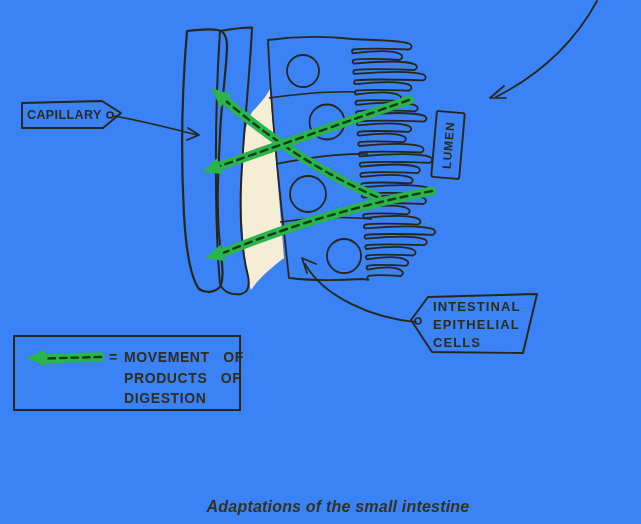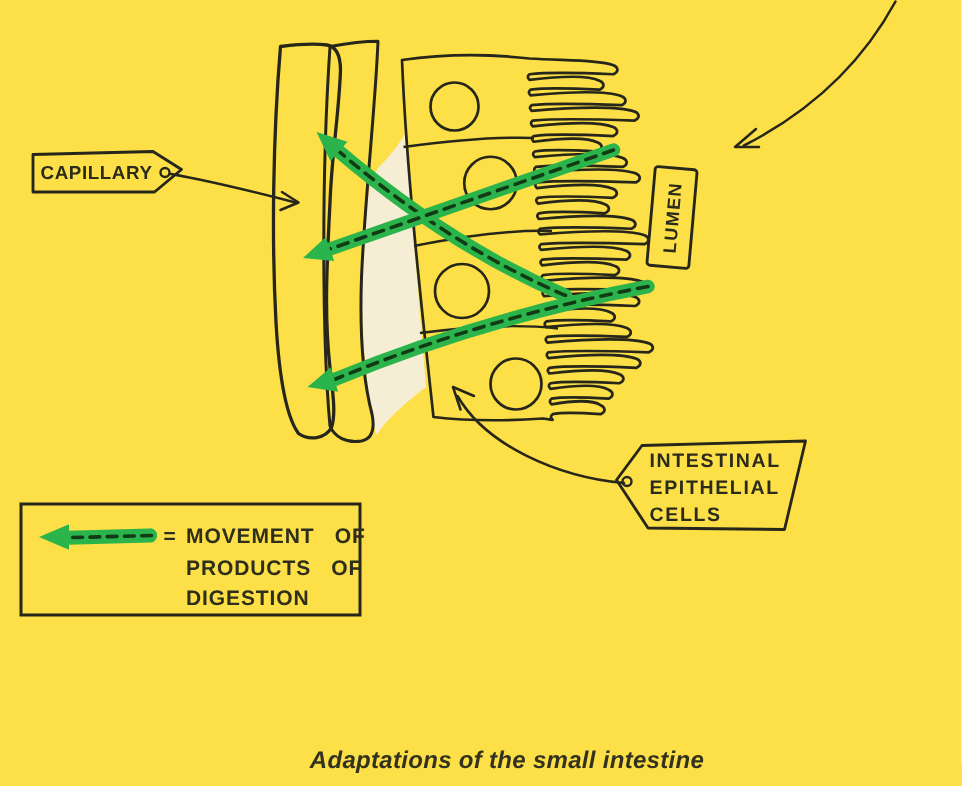--- a/index.html
+++ b/index.html
@@ -1,16 +1,16 @@
 <!DOCTYPE html>
 <html><head>
 <meta charset="utf-8">
 <style>
   html,body{margin:0;padding:0;background:#ffffff;}
-  .stage{position:relative;width:641px;height:524px;background:#fde047;overflow:hidden;
+  .stage{position:relative;width:641px;height:524px;background:#3b82f6;overflow:hidden;
          font-family:"Liberation Sans", sans-serif;}
   svg{position:absolute;left:0;top:0;}
   .ink{stroke:#26261a;fill:none;}
   .tag-text{font-family:"Liberation Sans",sans-serif;font-weight:700;font-size:12.5px;
             fill:#2b2b1c;letter-spacing:0.4px;}
   .cells-tag-text{font-family:"Liberation Sans",sans-serif;font-weight:700;font-size:13px;
             fill:#2b2b1c;letter-spacing:1.1px;}
   .lumen-text{font-family:"Liberation Sans",sans-serif;font-weight:700;font-size:12px;
             fill:#2b2b1c;letter-spacing:1px;}
   .legend-text{font-family:"Liberation Sans",sans-serif;font-weight:700;font-size:14px;

